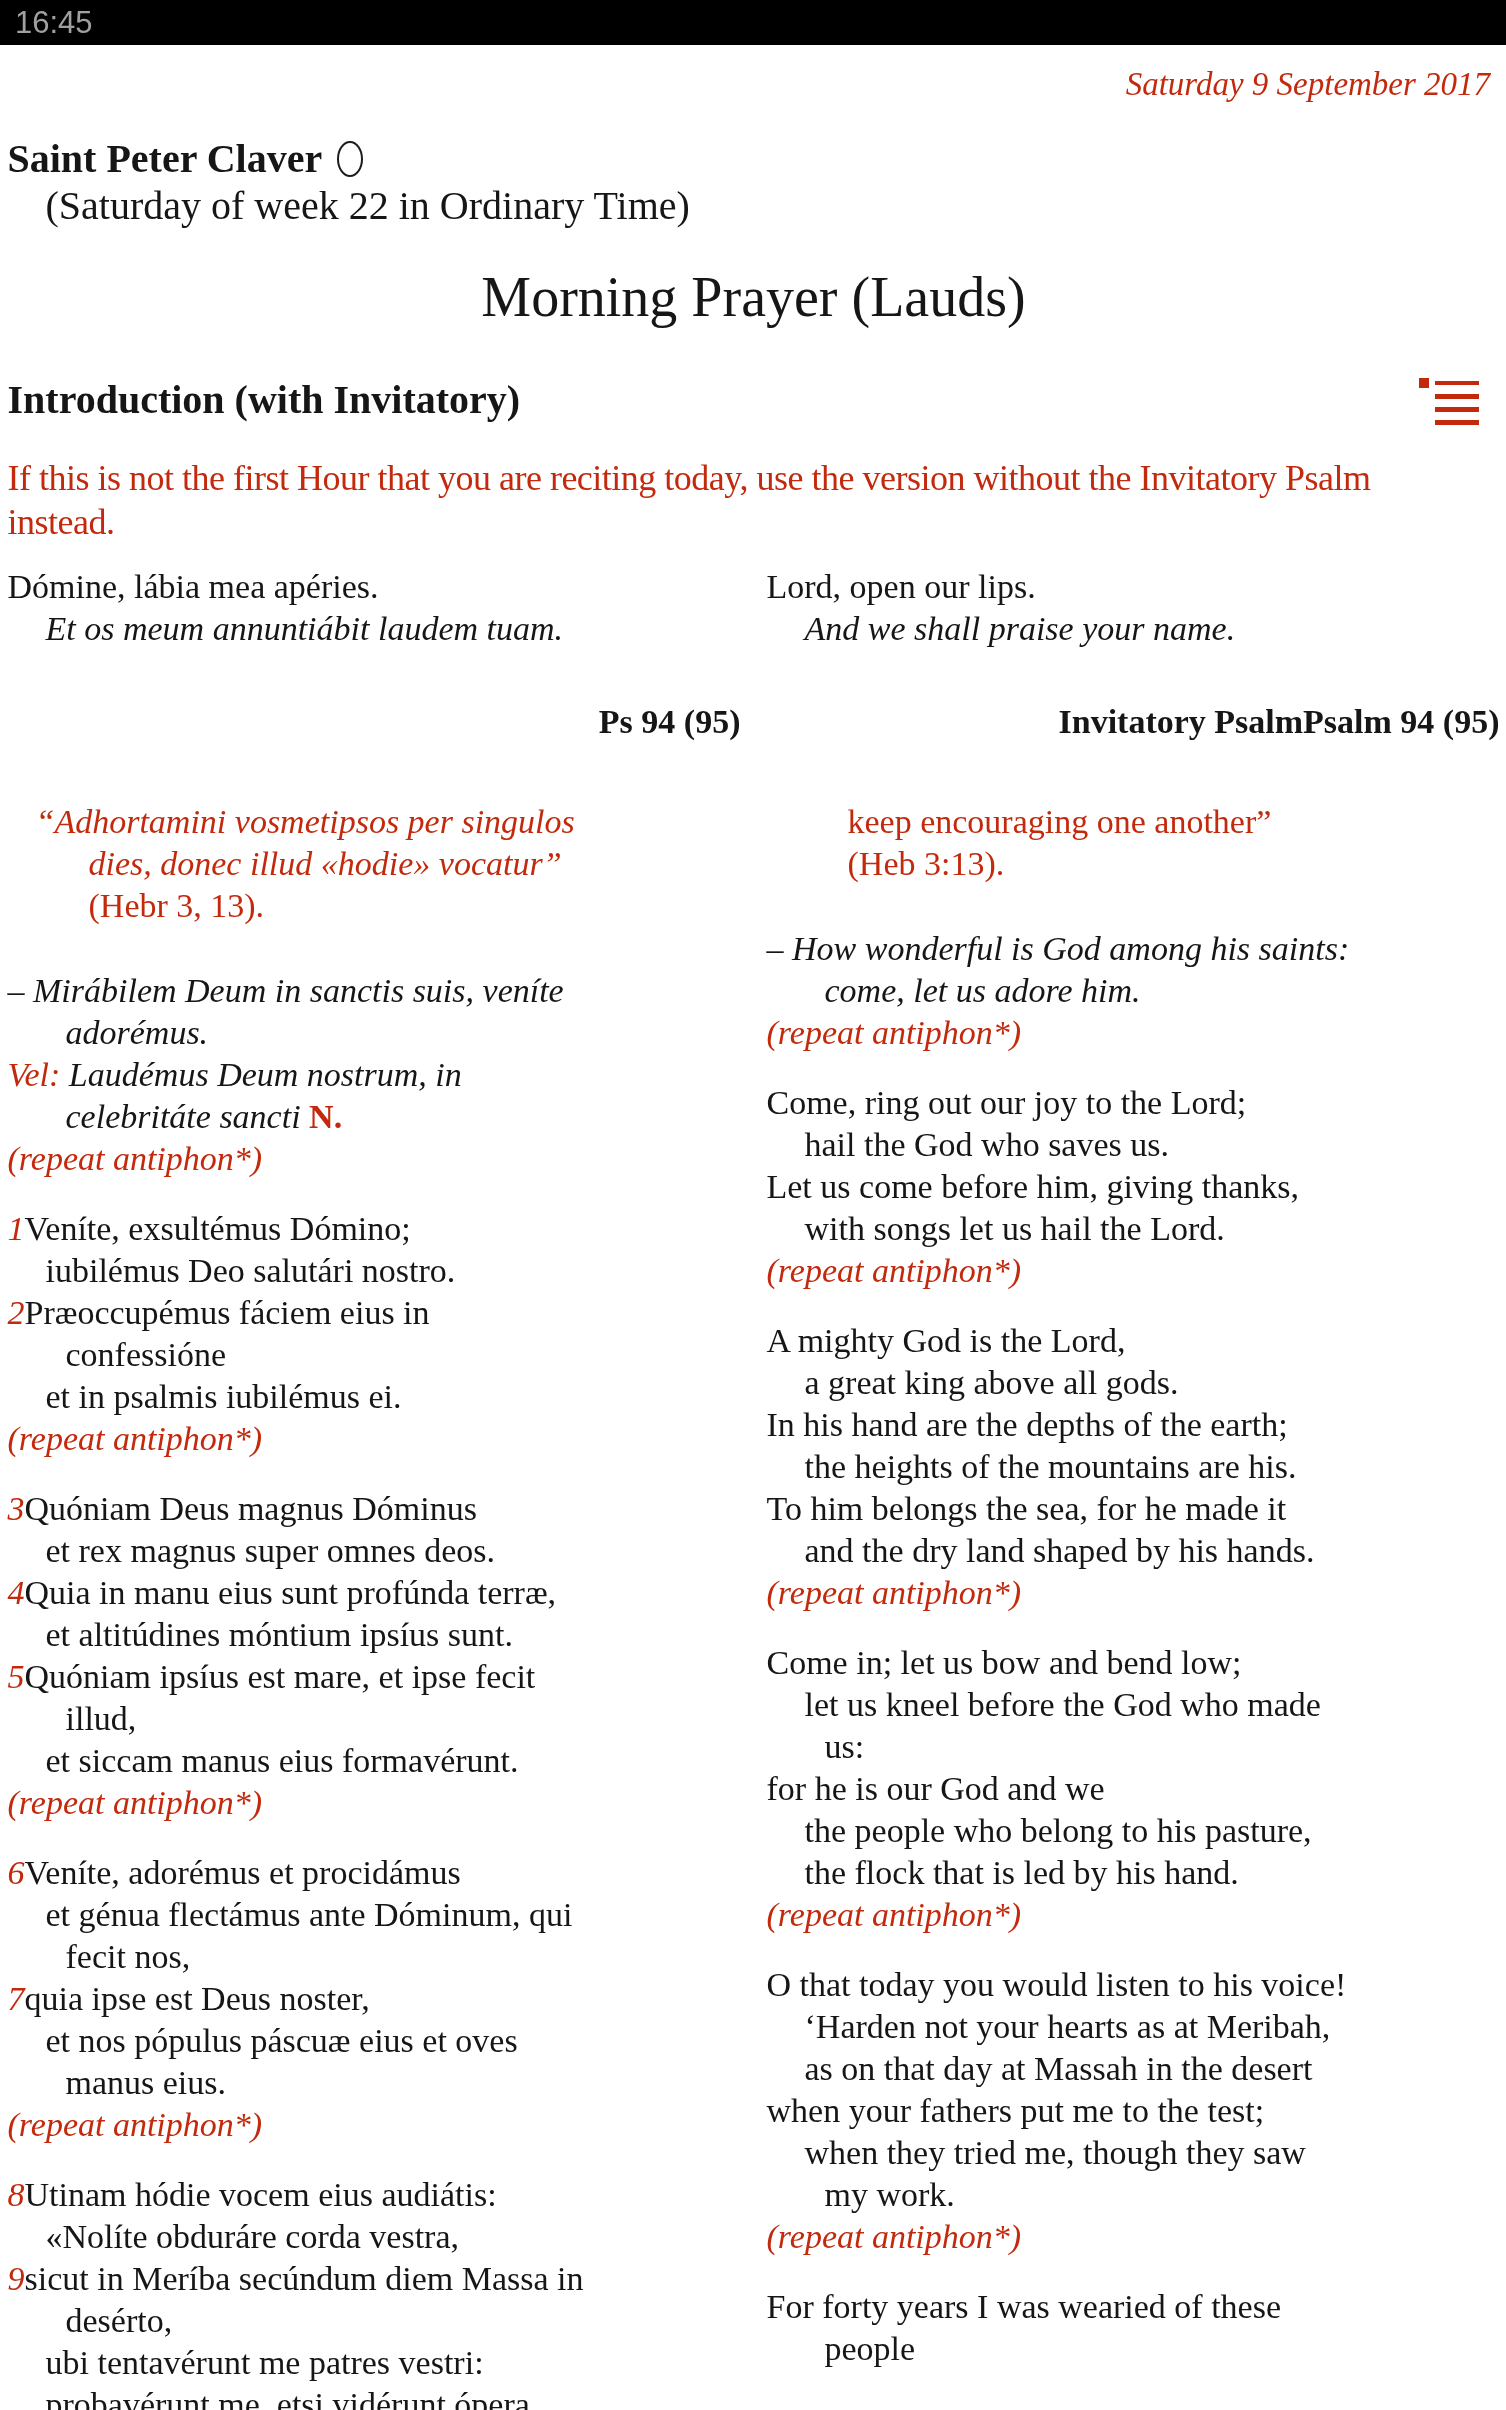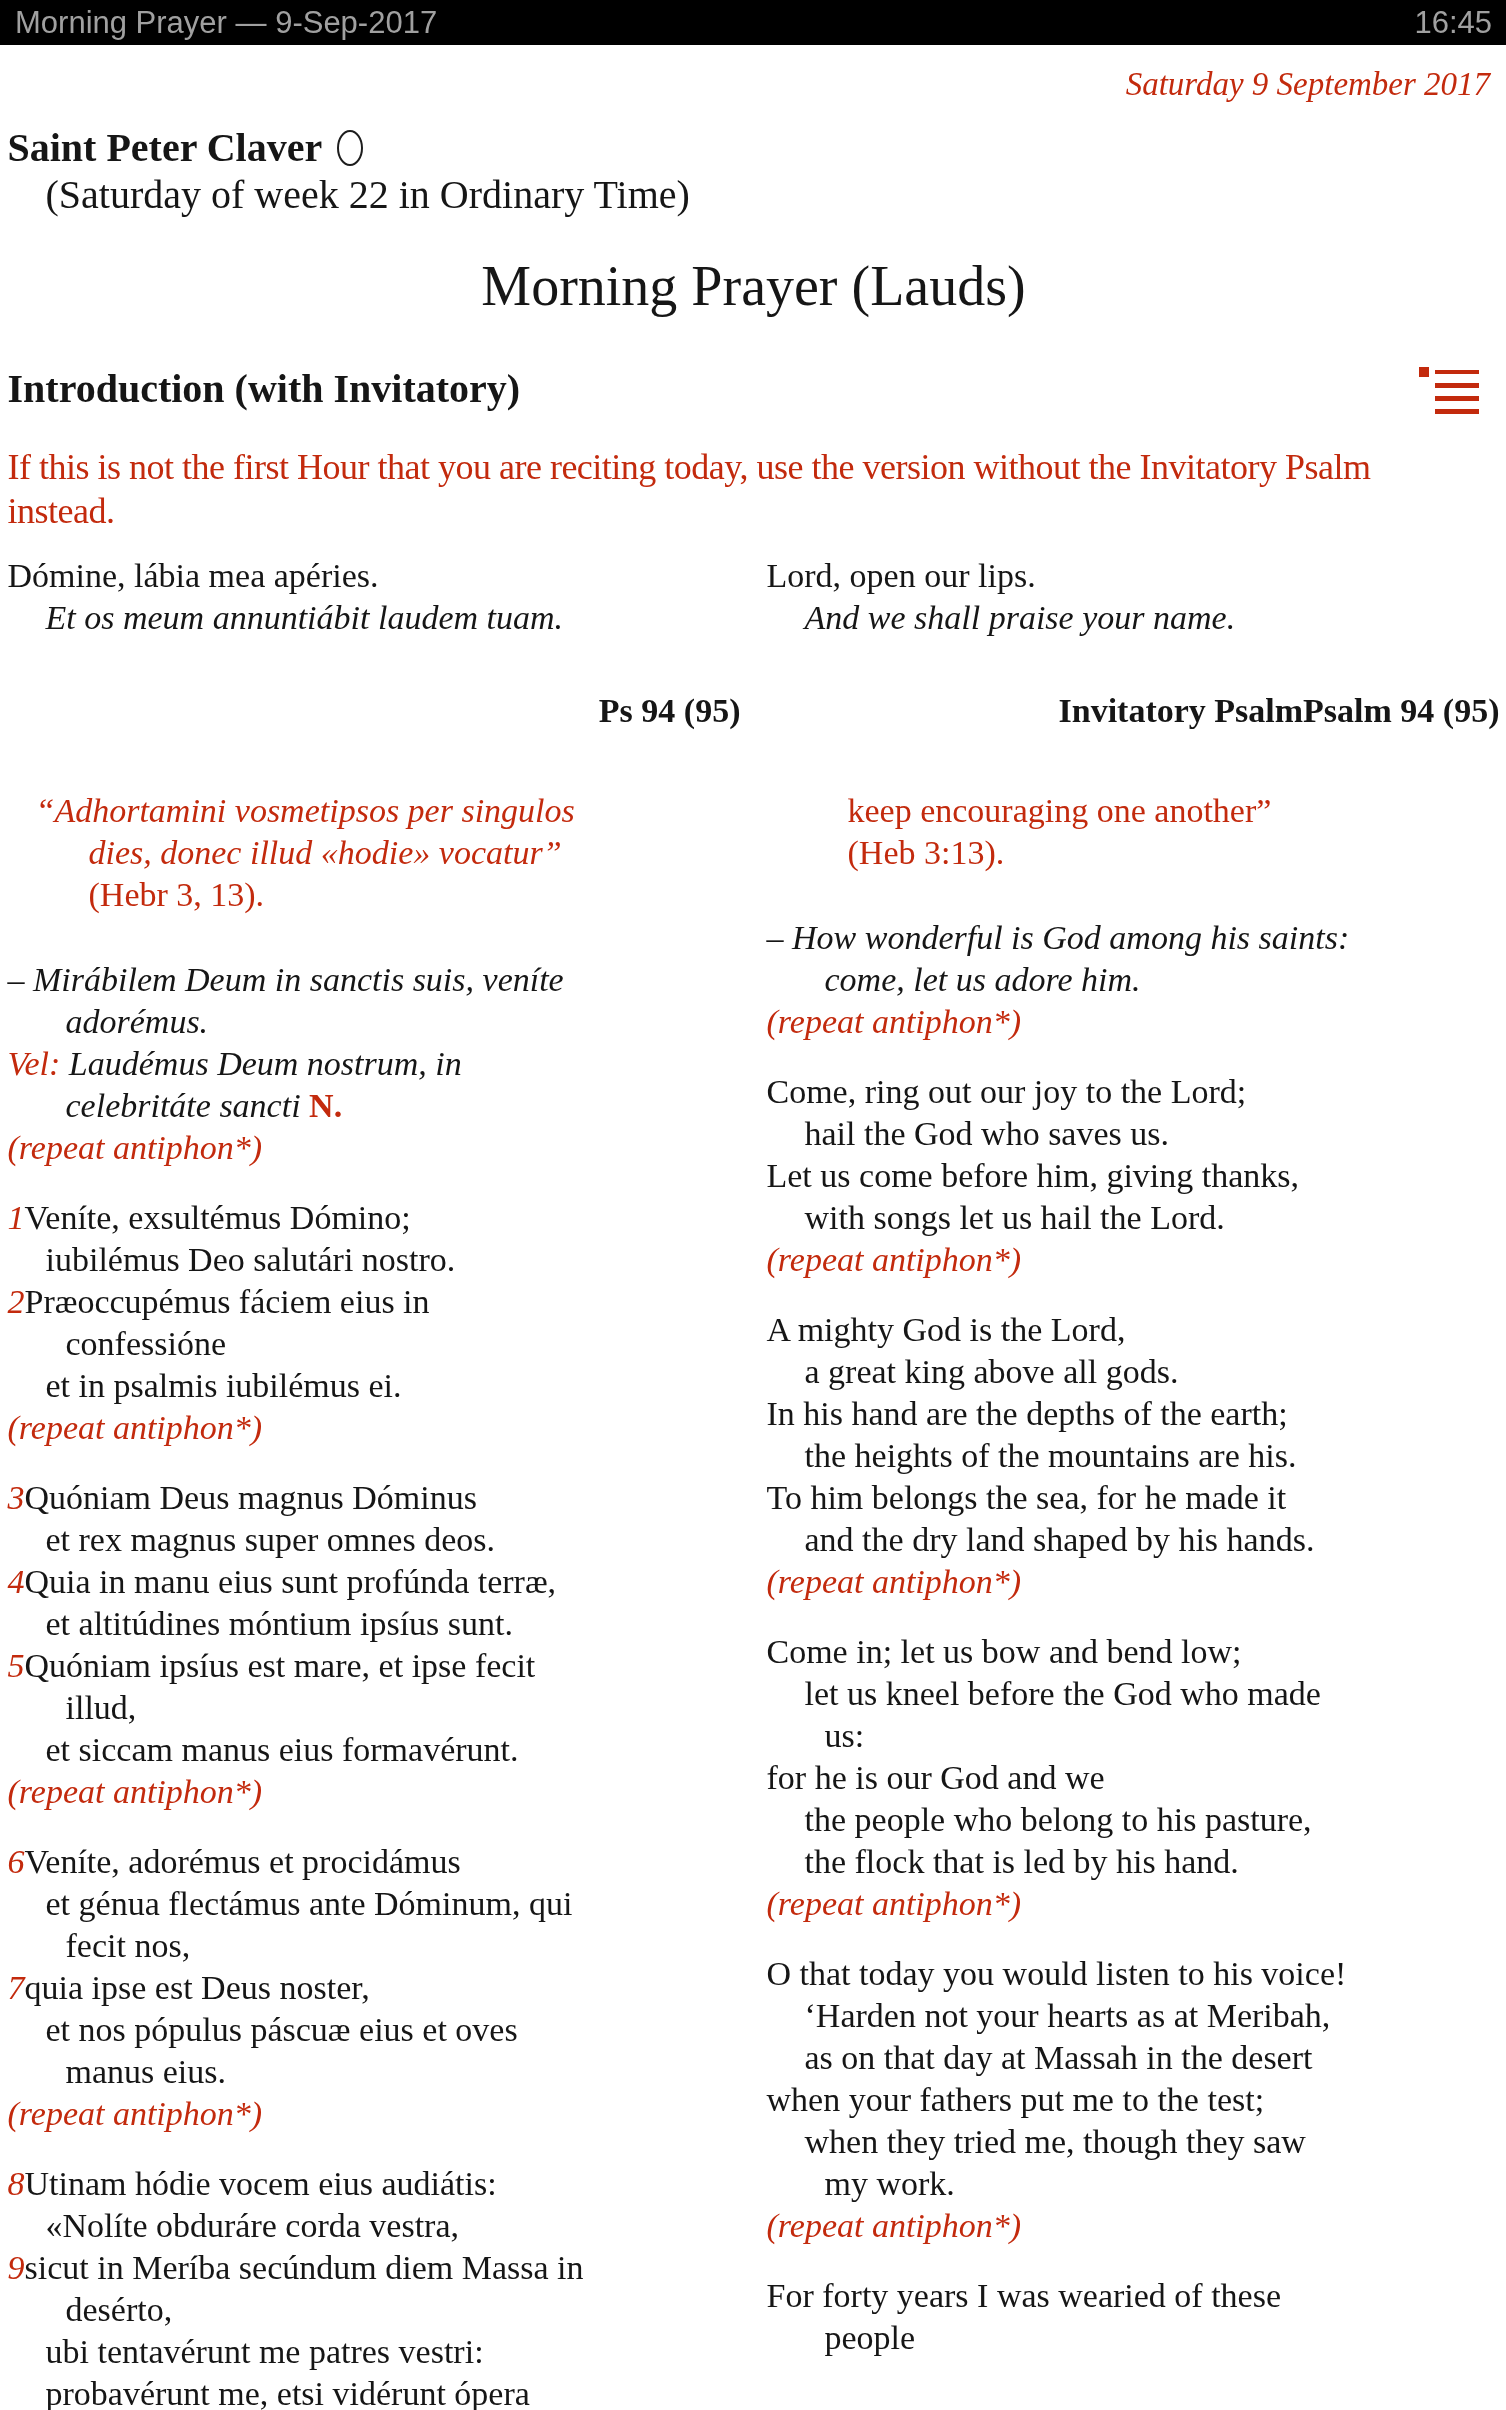--- a/index.html
+++ b/index.html
@@ -15,21 +15,21 @@
   
   .statusbar{height:45px;background:var(--bar-bg);display:flex;justify-content:space-between;
     align-items:center;padding:0 15px;font-family:"Liberation Sans","DejaVu Sans",sans-serif;
     font-size:31px;color:var(--bar-fg);}
 
   .page{padding:0 7.5px;}
 
   .date-line{margin:17px 9.4px 0 0;text-align:right;font-style:italic;font-size:33px;
     line-height:45px;color:var(--red);}
 
-  .feast-row{margin-top:17px;display:flex;align-items:center;line-height:47px;}
+  .feast-row{margin-top:28px;display:flex;align-items:center;line-height:47px;}
   .feast-title{font-weight:bold;font-size:40px;}
   .circle-icon{display:inline-block;width:26px;height:36px;border:2.8px solid #1d1d1d;
     border-radius:50%;margin-left:15px;}
   .feast-sub{font-size:40px;line-height:47px;padding-left:38px;}
 
   .page-title{margin-top:43px;text-align:center;font-size:56px;font-weight:normal;line-height:51px;}
 
   .section-row{margin-top:52px;display:flex;justify-content:space-between;align-items:flex-start;}
   .section-title{font-weight:bold;font-size:40px;line-height:49px;}
   .toc-icon{position:relative;width:60px;height:49px;margin:1.9px 21px 0 0;cursor:pointer;}
@@ -62,21 +62,20 @@
   span.b{font-weight:bold;}
   span.r{color:var(--red);}
   span.ri{color:var(--red);font-style:italic;}
   span.rb{color:var(--red);font-weight:bold;}
   span.num{color:var(--red);font-style:italic;}
 </style>
 </head>
 <body>
 
 <div class="statusbar">
-  <span>Morning Prayer — 9-Sep-2017</span>
   <span>16:45</span>
 </div>
 
 <div class="page">
   <div class="date-line">Saturday 9 September 2017</div>
 
   <div class="feast-row">
     <span class="feast-title">Saint Peter Claver</span>
     <span class="circle-icon"></span>
   </div>

